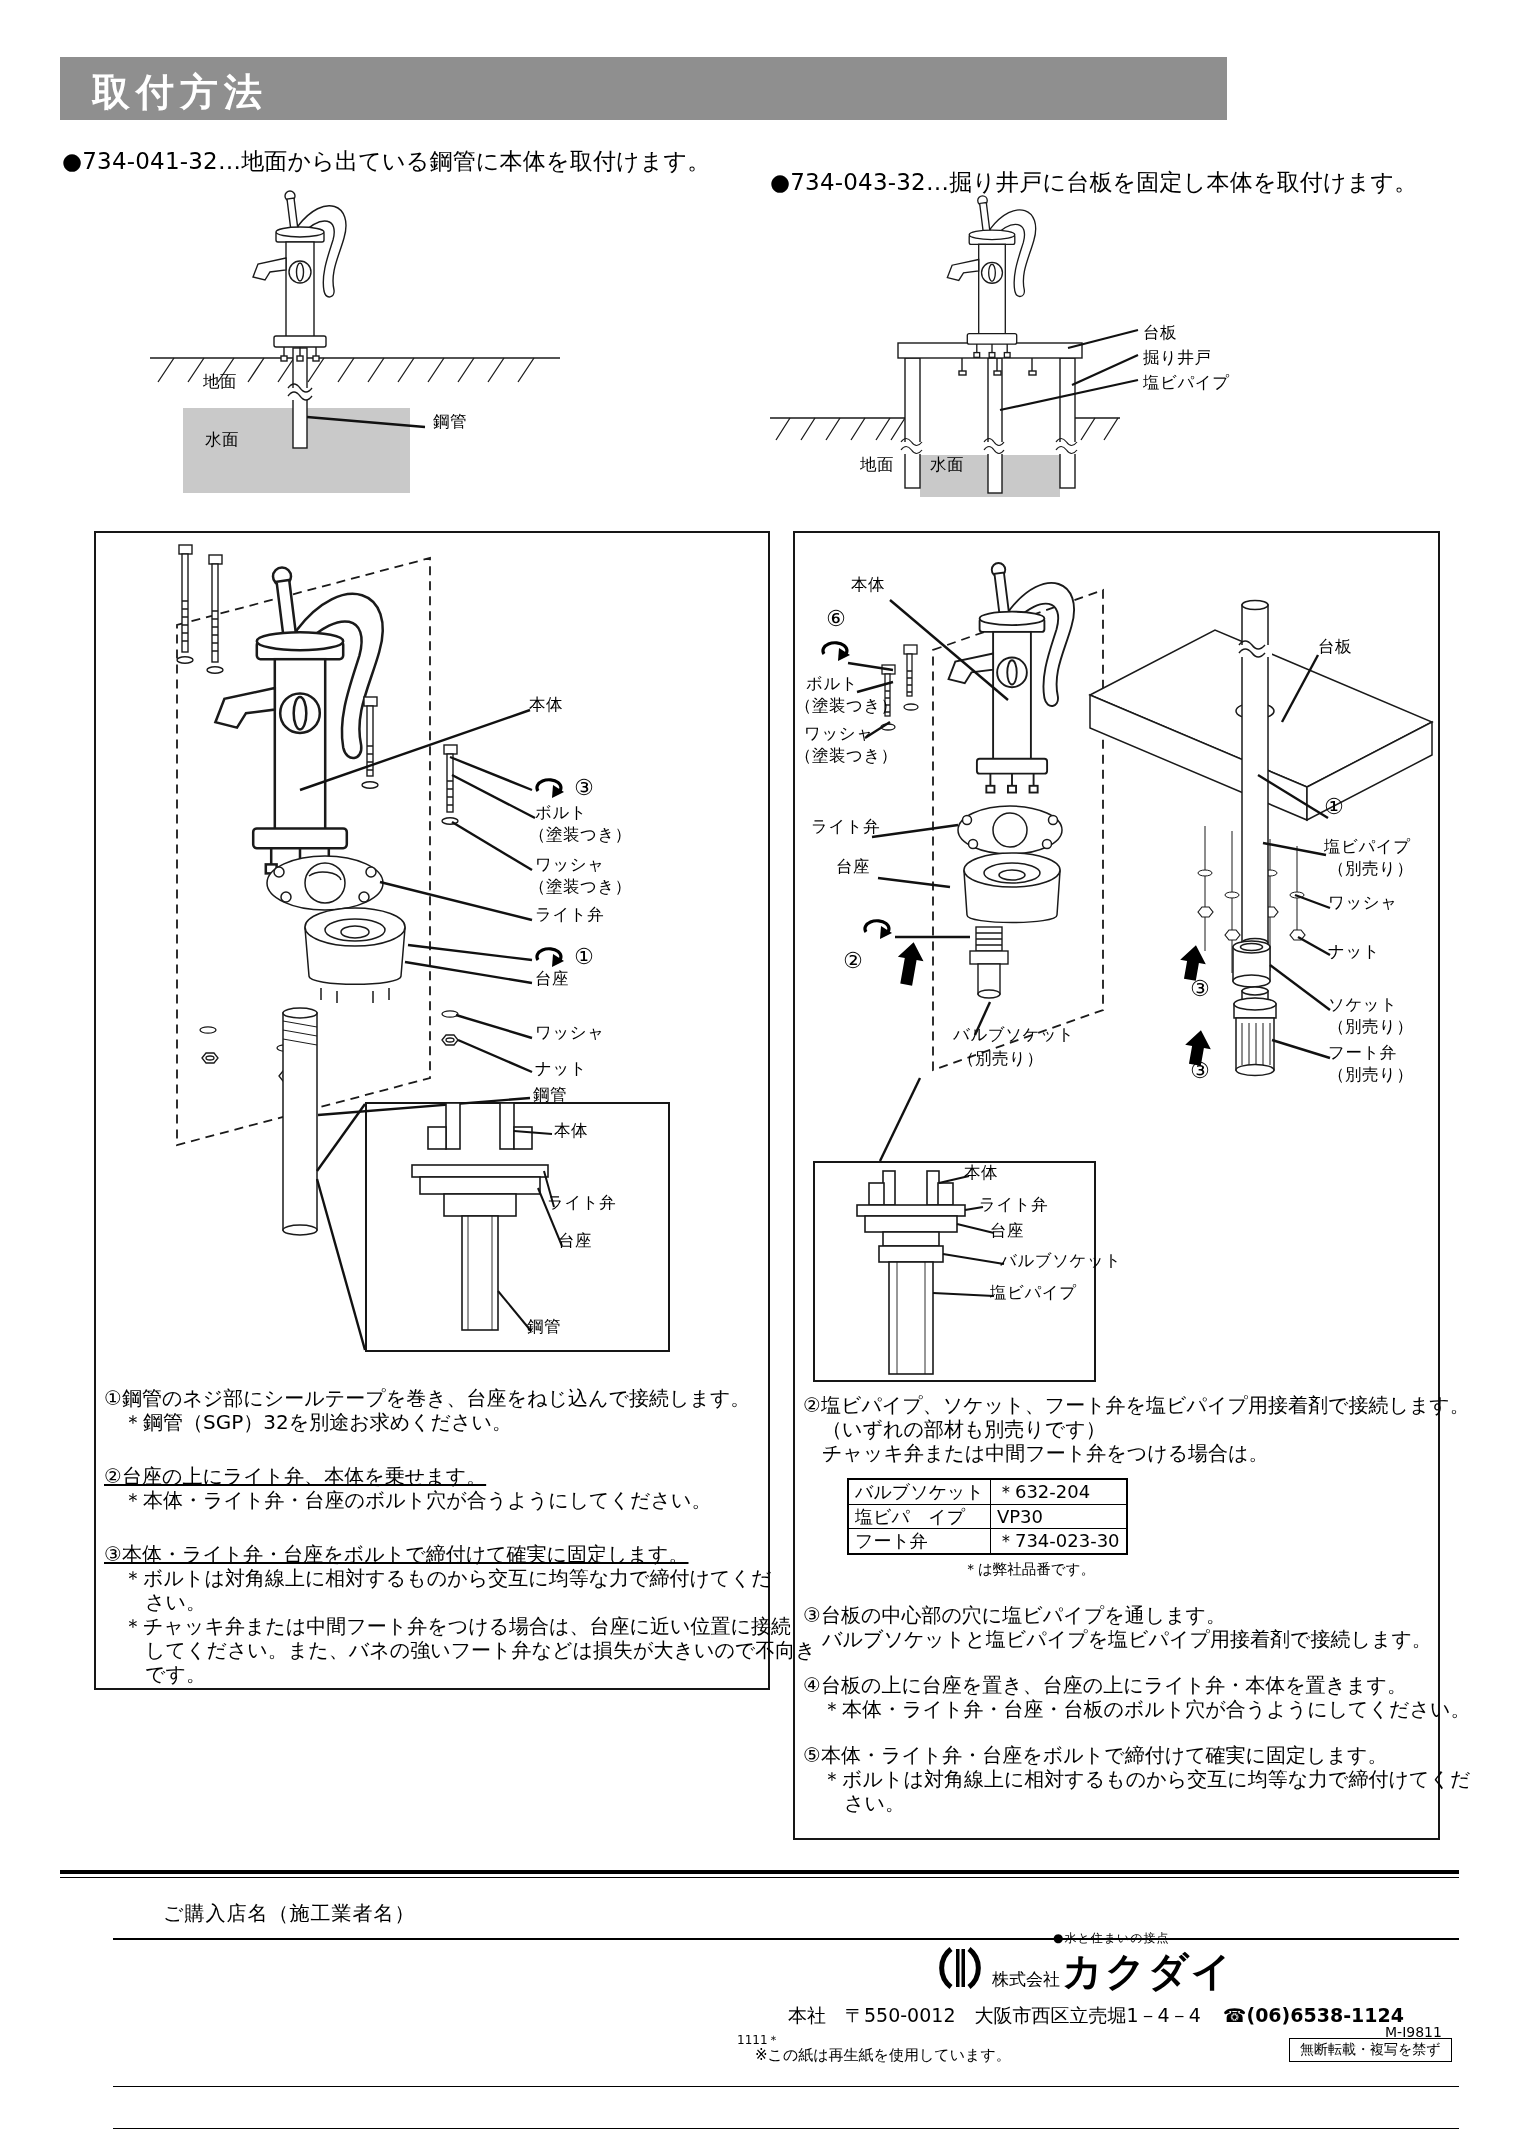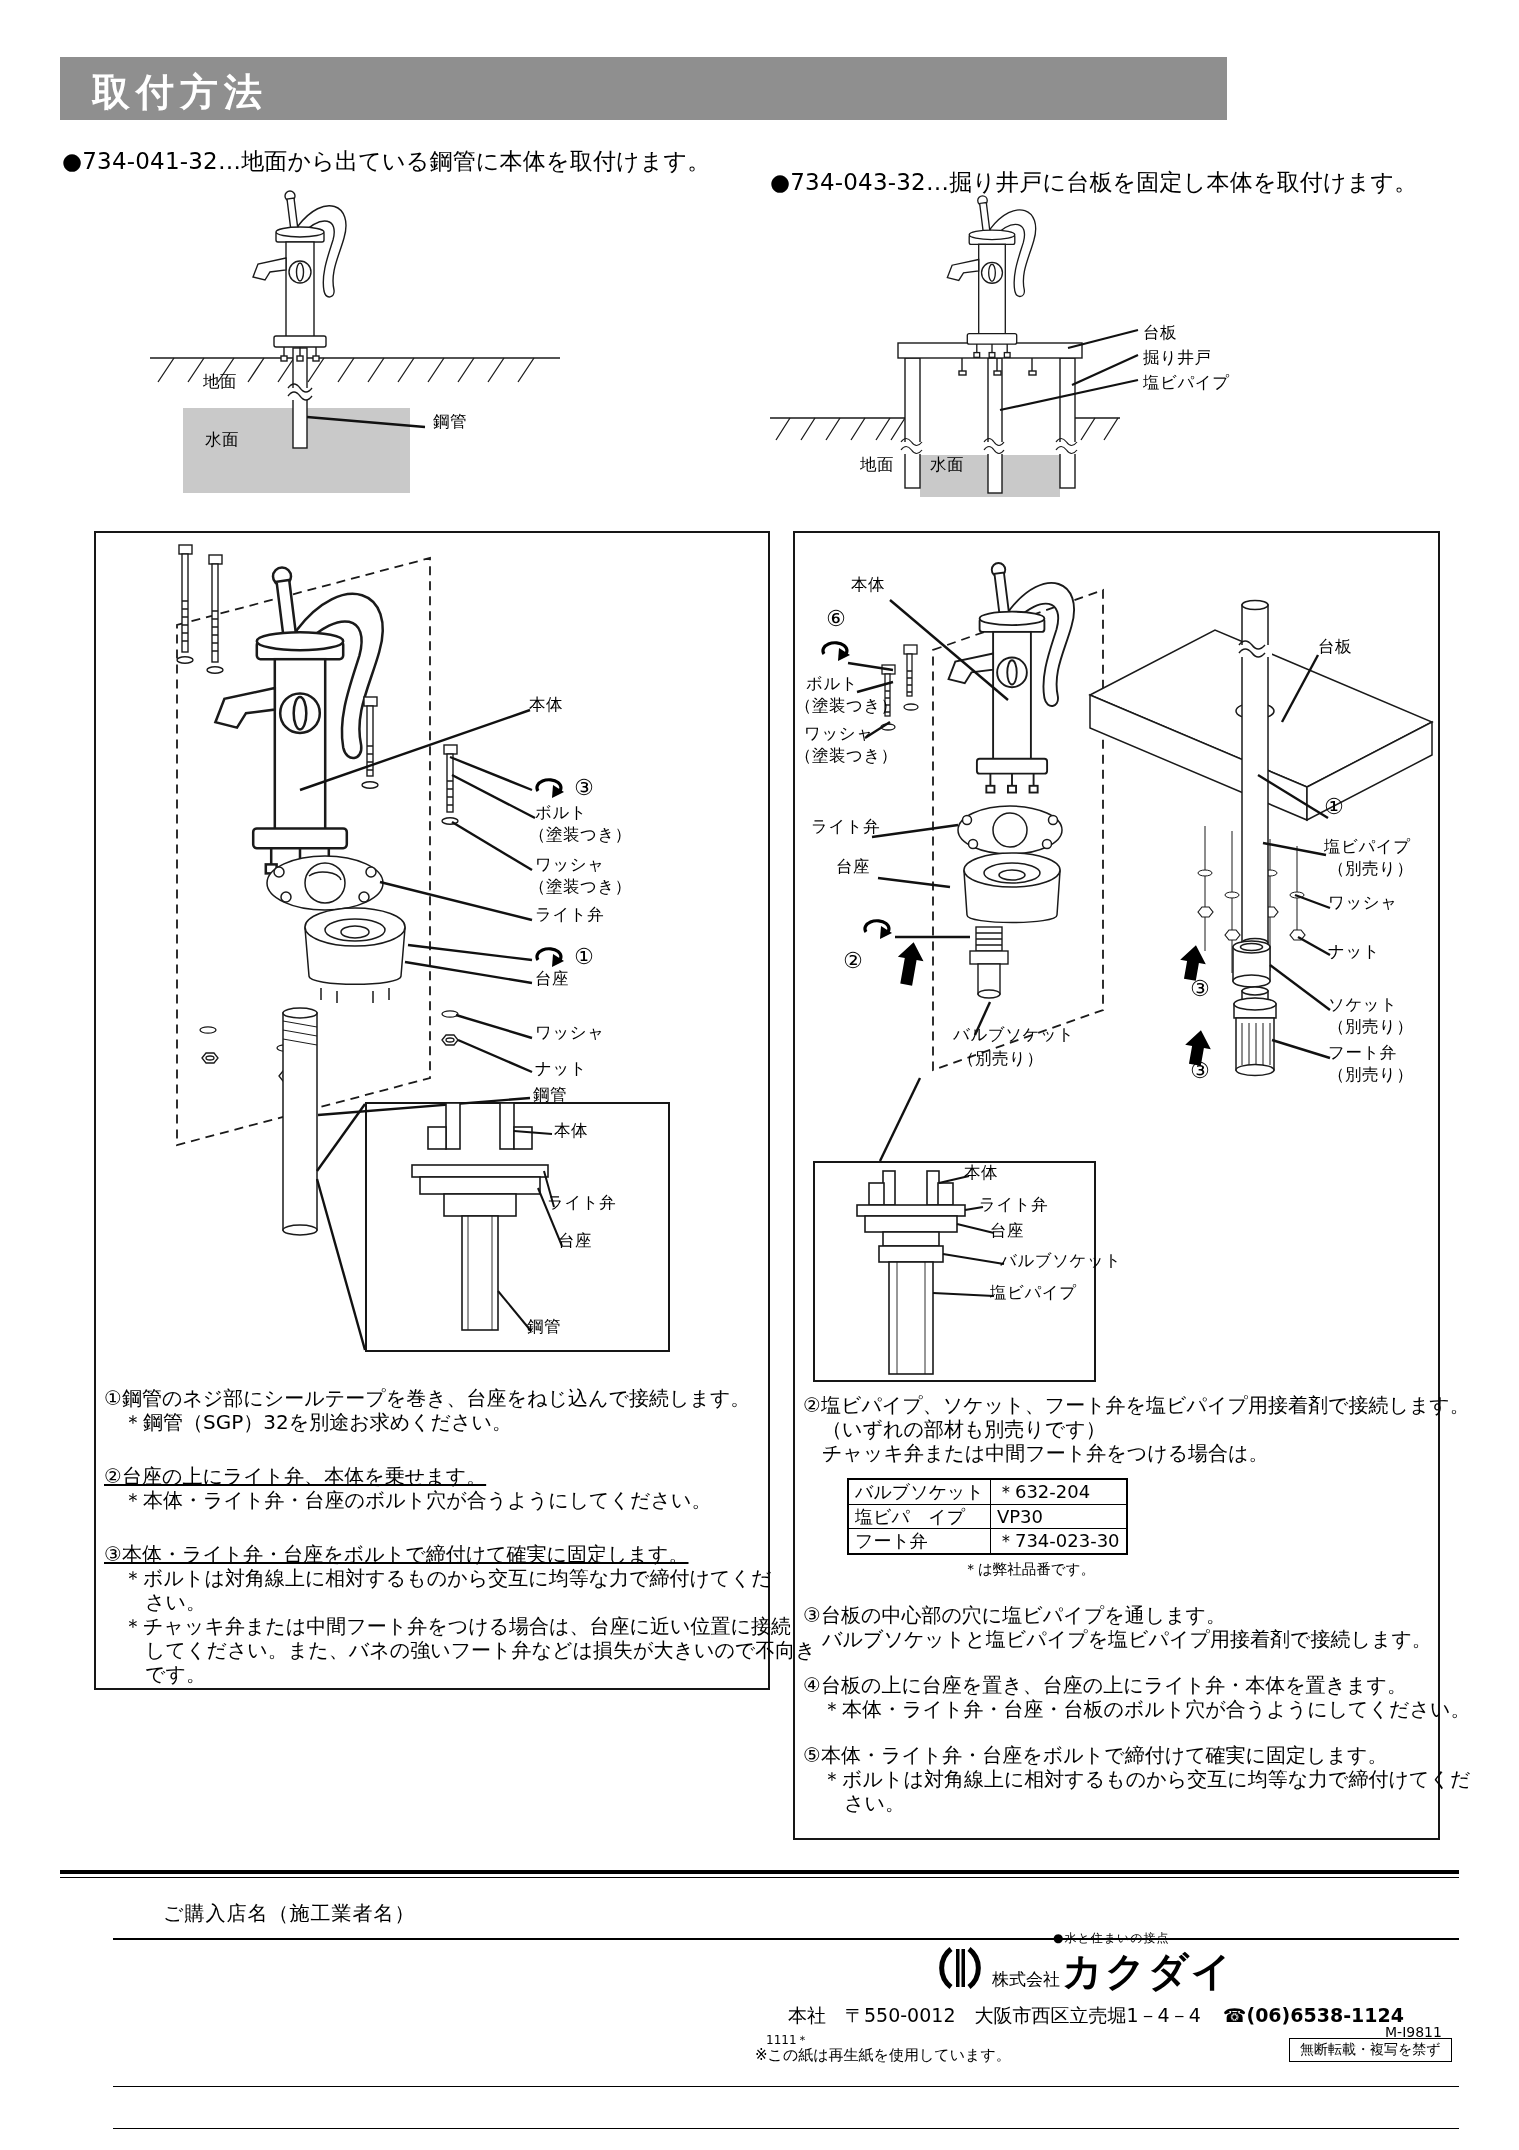--- a/index.html
+++ b/index.html
@@ -457,20 +457,20 @@
       </svg>
   </div>
   <div class="abs" style="left:992px;top:1968px;font-size:17px;">株式会社</div>
   <div class="abs" style="left:1062px;top:1944px;font-size:40px;font-weight:bold;letter-spacing:2px;">カクダイ</div>
 
   <div class="abs" style="left:788px;top:2003px;font-size:19px;white-space:nowrap;">
     <span>本社　〒550-0012　大阪市西区立売堀1－4－4</span>
     <span style="margin-left:16px;font-weight:600;">☎(06)6538-1124</span>
   </div>
   <div class="abs" style="left:1385px;top:2024px;font-size:14px;">M-I9811</div>
-  <div class="abs small" style="left:766px;top:2032px;">1111＊</div>
+  <div class="abs small" style="left:737px;top:2032px;">1111＊</div>
   <div class="abs" style="left:755px;top:2046px;font-size:15px;">※この紙は再生紙を使用しています。</div>
   <div class="rights-box" style="left:1289px;top:2038px;">無断転載・複写を禁ず</div>
 
   <div class="rule" style="left:113px;top:2086px;width:1346px;height:1px;"></div>
   <div class="rule" style="left:113px;top:2128px;width:1346px;height:1px;"></div>
 
 </div>
 
 </body></html>

